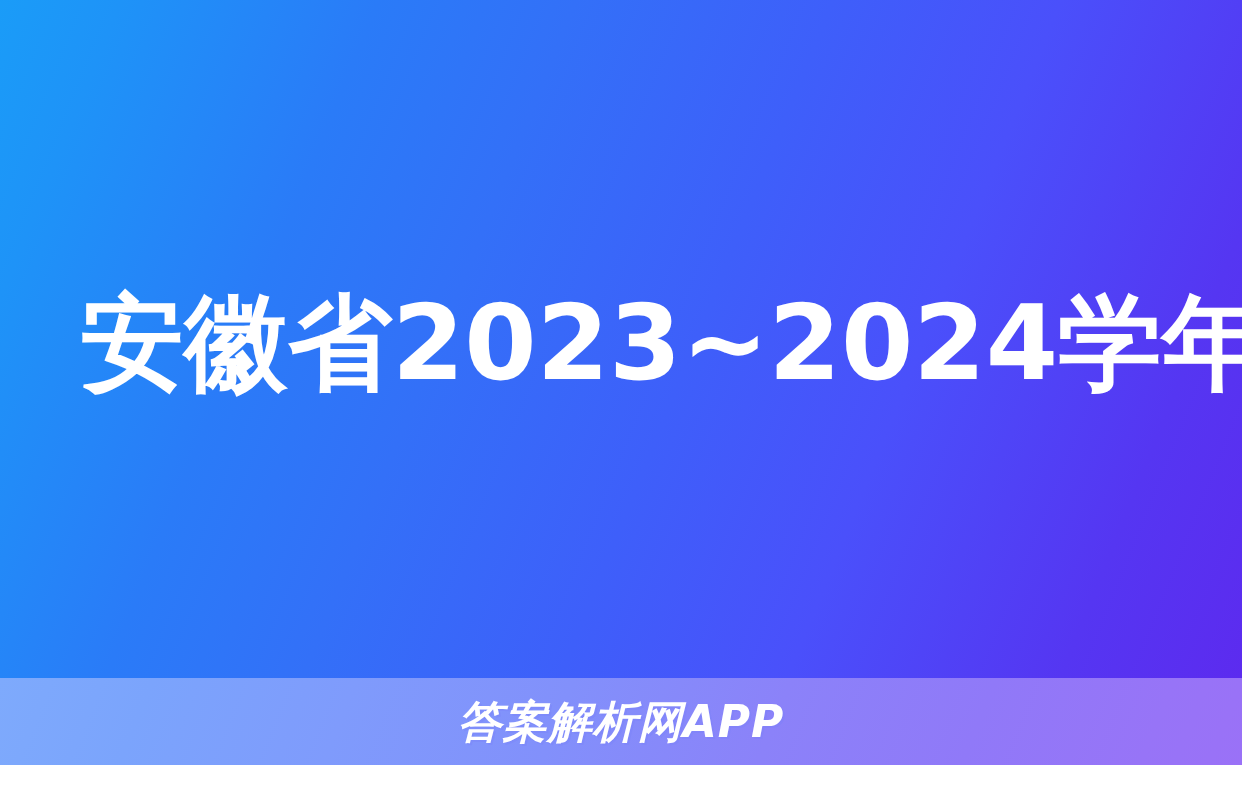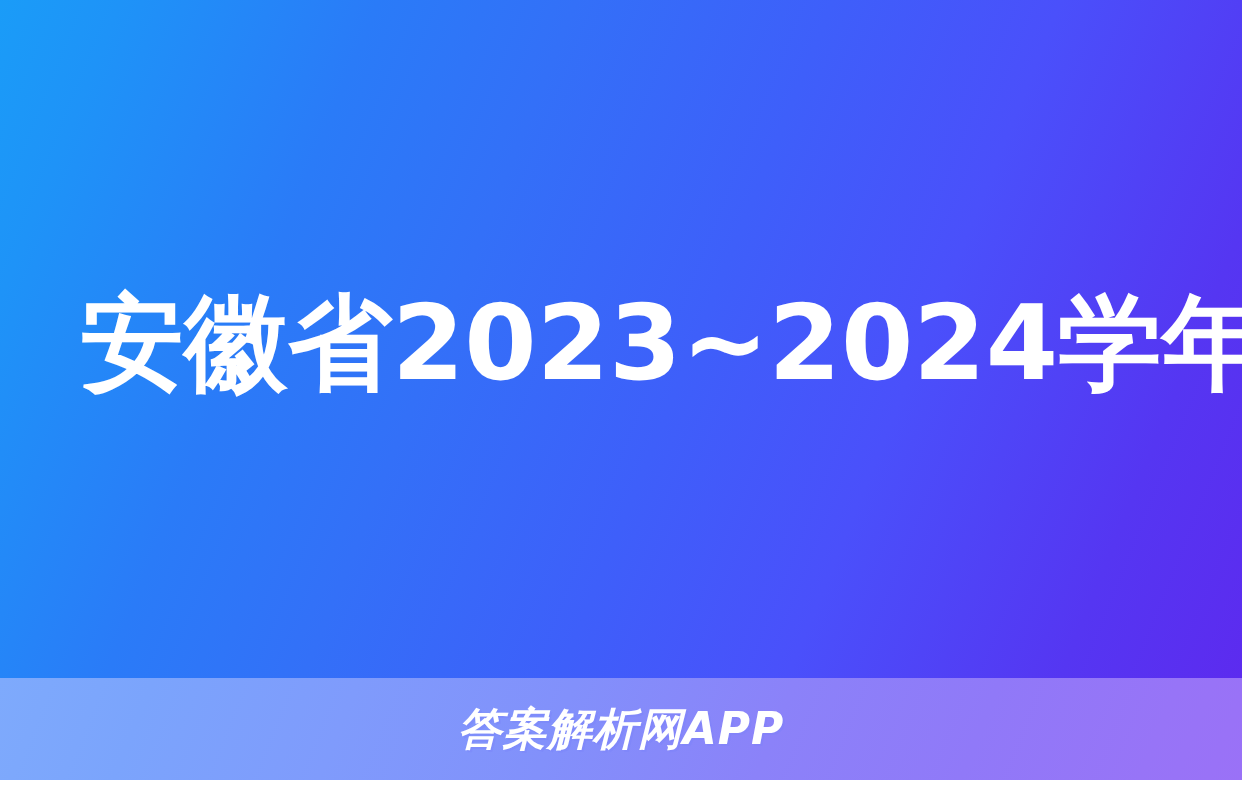--- a/index.html
+++ b/index.html
@@ -58,21 +58,21 @@
     letter-spacing: 0px;
     white-space: nowrap;
     font-family: "DejaVu Sans", "Liberation Sans", sans-serif;
     text-rendering: geometricPrecision;
   }
 
   
   #footer-band {
     position: relative;
     width: 1242px;
-    height: 102px;
+    height: 87px;
     background: linear-gradient(112deg,
         #7eaafc 0%,
         #7ba4fc 12%,
         #7f9bfc 28%,
         #8290fb 45%,
         #8b82f9 62%,
         #9079f8 78%,
         #9774f7 92%,
         #9a71f7 100%);
     display: flex;

